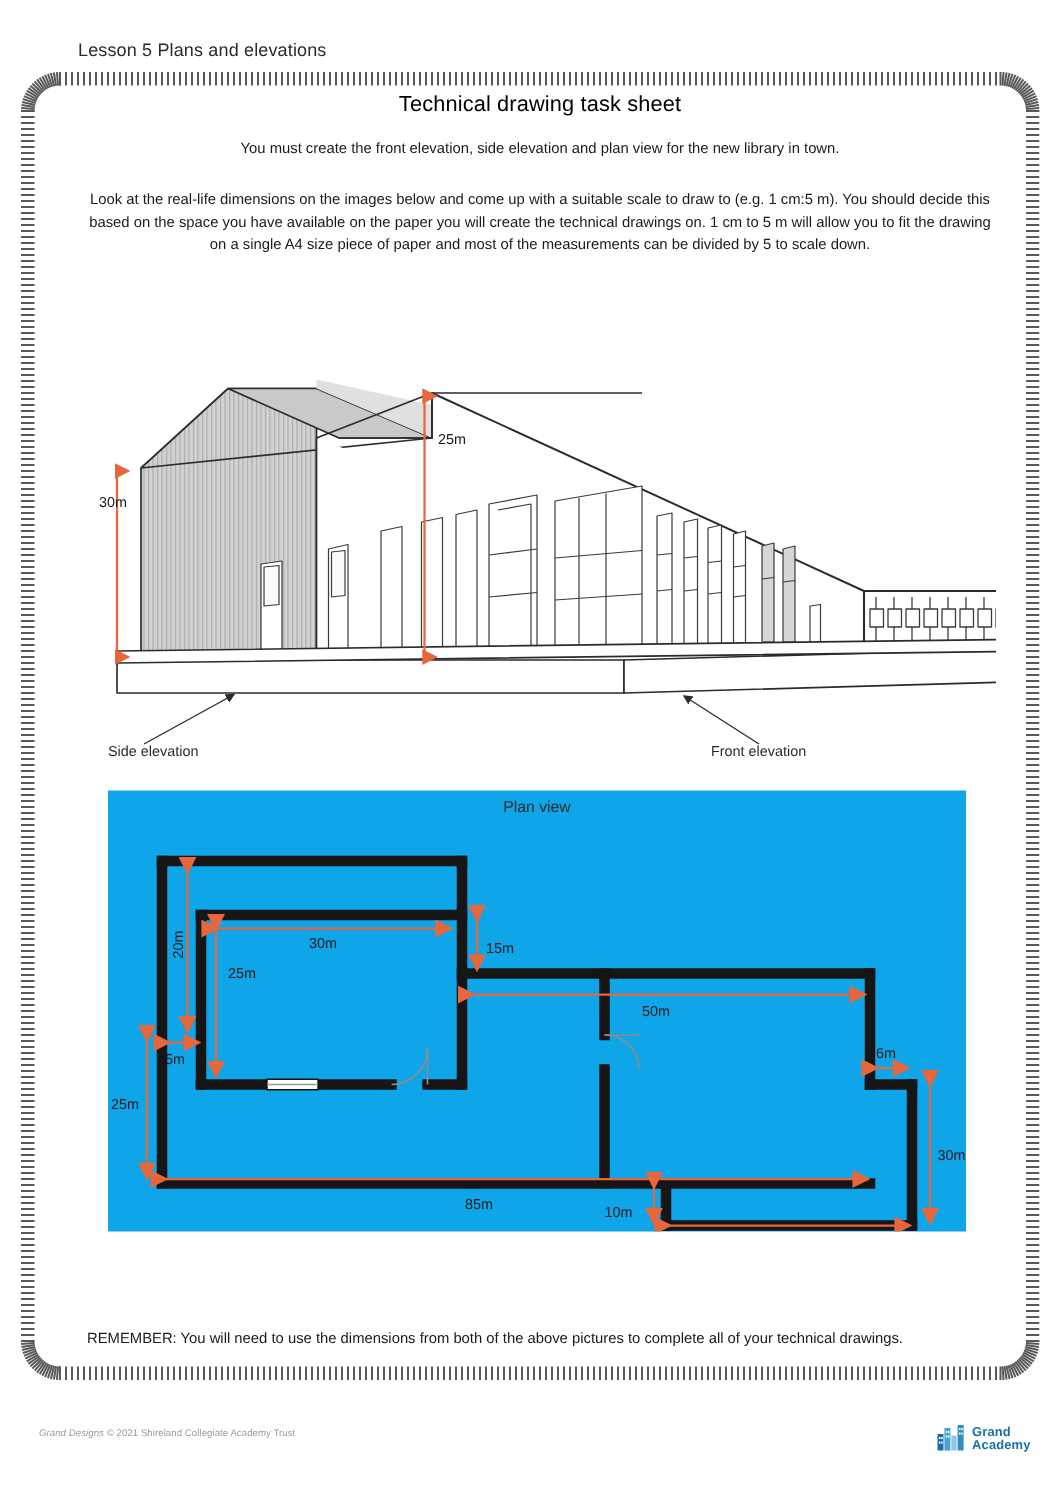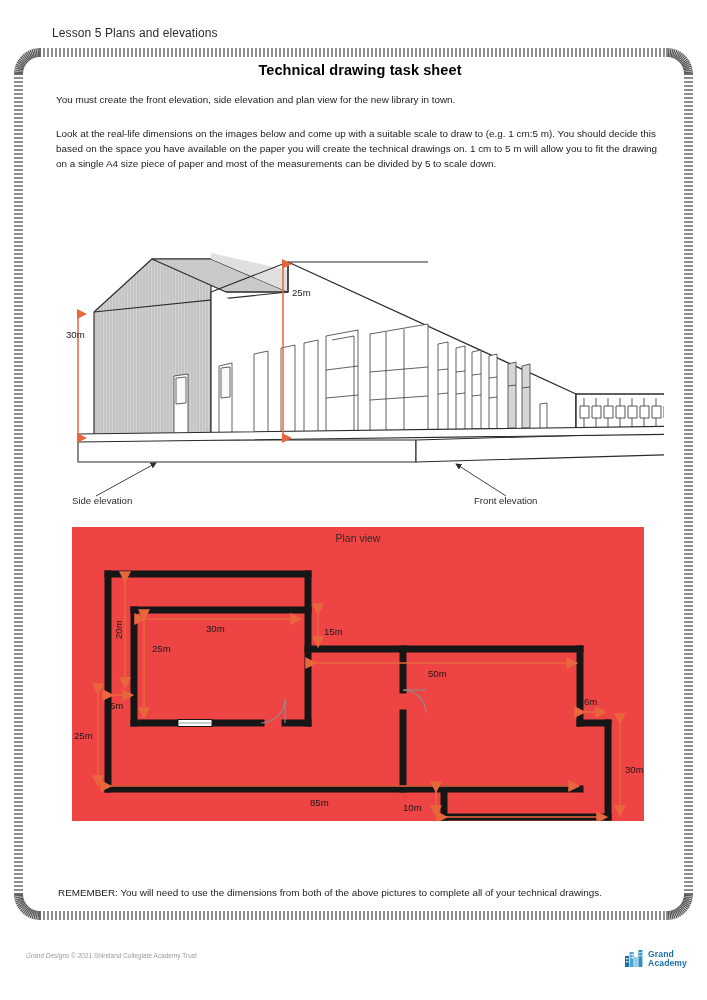--- a/index.html
+++ b/index.html
@@ -21,39 +21,39 @@
     position:absolute;left:14px;top:48px;width:679px;height:872px;
     pointer-events:none;
   }
   .comb-frame svg{display:block;width:100%;height:100%;}
 
   
   .content{
     position:absolute;left:56px;top:62px;width:608px;
   }
   .sheet-title{
-    text-align:center;font-size:14.5px;font-weight:bold;color:#000;
+    text-align:center;font-size:14.5px;font-weight:normal;color:#000;
     margin:0 0 14px 0;letter-spacing:.1px;
   }
   .para{
     font-size:9.9px;line-height:1.52;color:#1a1a1a;margin:0 0 11px 0;
-    text-align:left;
+    text-align:center;
   }
   .para.gap-top{margin-top:19px;}
 
   
   .persp-wrap{
     position:absolute;left:56px;top:248px;width:608px;height:262px;
   }
   .persp-wrap svg{display:block;}
 
   
   .plan-panel{
     position:absolute;left:72px;top:527px;width:572px;height:294px;
-    background:#ef4444;
+    background:#0ea5e9;
   }
   .plan-title{
     position:absolute;left:0;right:0;top:5px;text-align:center;
     font-size:10.5px;color:#2b2b2b;
   }
   .plan-svg{position:absolute;left:0;top:0;}
 
   
   .remember{
     position:absolute;left:58px;top:886px;width:600px;

